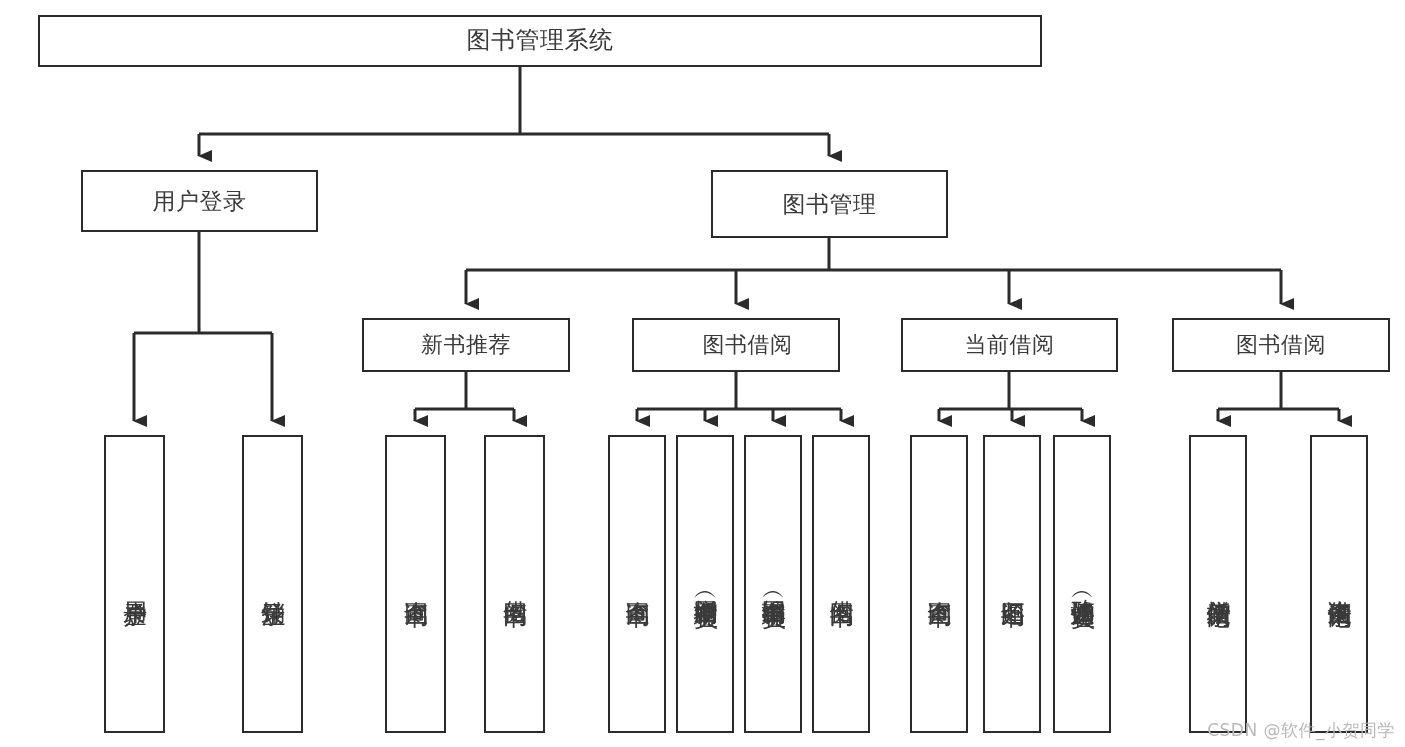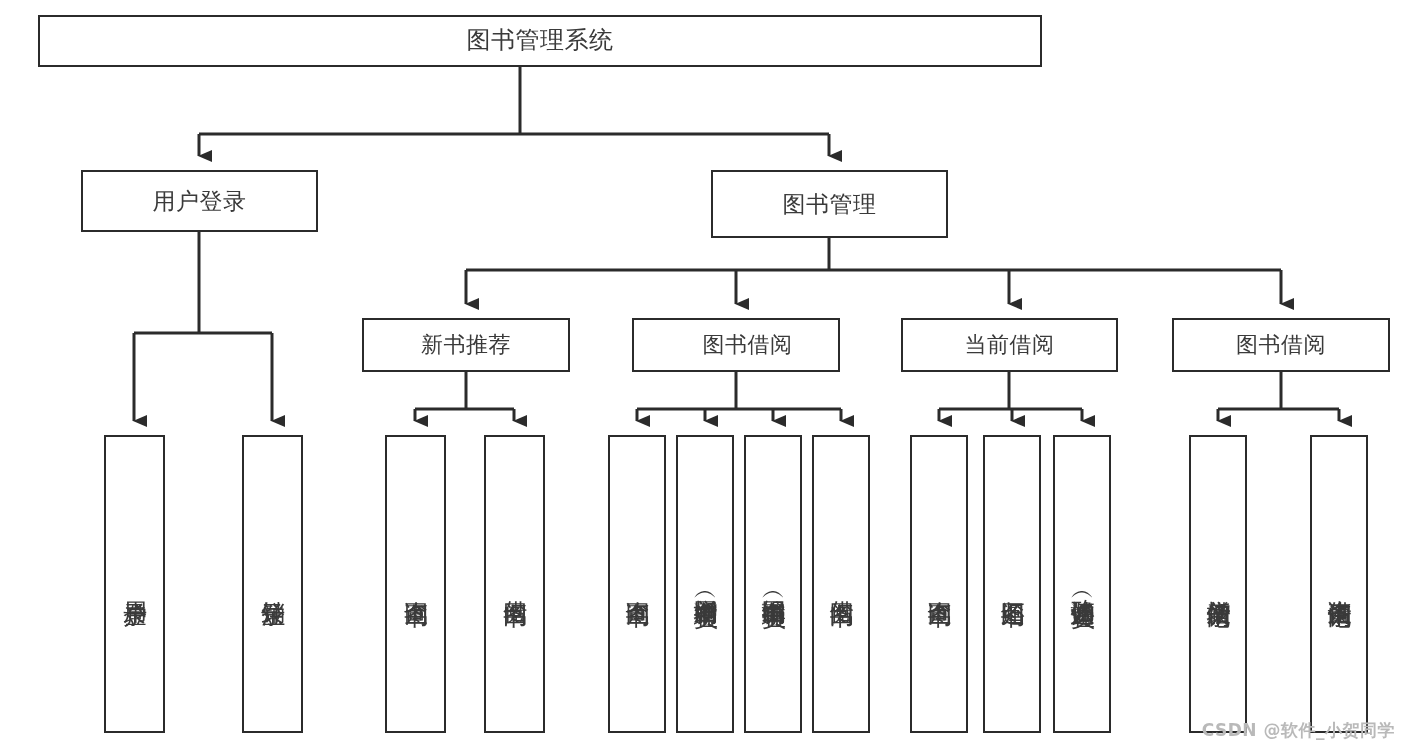--- a/index.html
+++ b/index.html
@@ -61,21 +61,20 @@
   }
   #watermark {
     position: absolute;
     right: 10px;
     bottom: 5px;
     font-size: 17px;
     color: #b9b9b9;
     white-space: nowrap;
     pointer-events: none;
     letter-spacing: 0.5px;
-    font-weight: bold;
   }
 </style>
 </head>
 <body>
 
 <div id="diagram-root">
 
   <svg id="diagram-svg" viewBox="0 0 1405 747" xmlns="http://www.w3.org/2000/svg">
     <defs>
       <marker id="arrow" viewBox="0 0 12 14" refX="6" refY="13" markerWidth="12" markerHeight="14" orient="auto-start-reverse" markerUnits="userSpaceOnUse">

